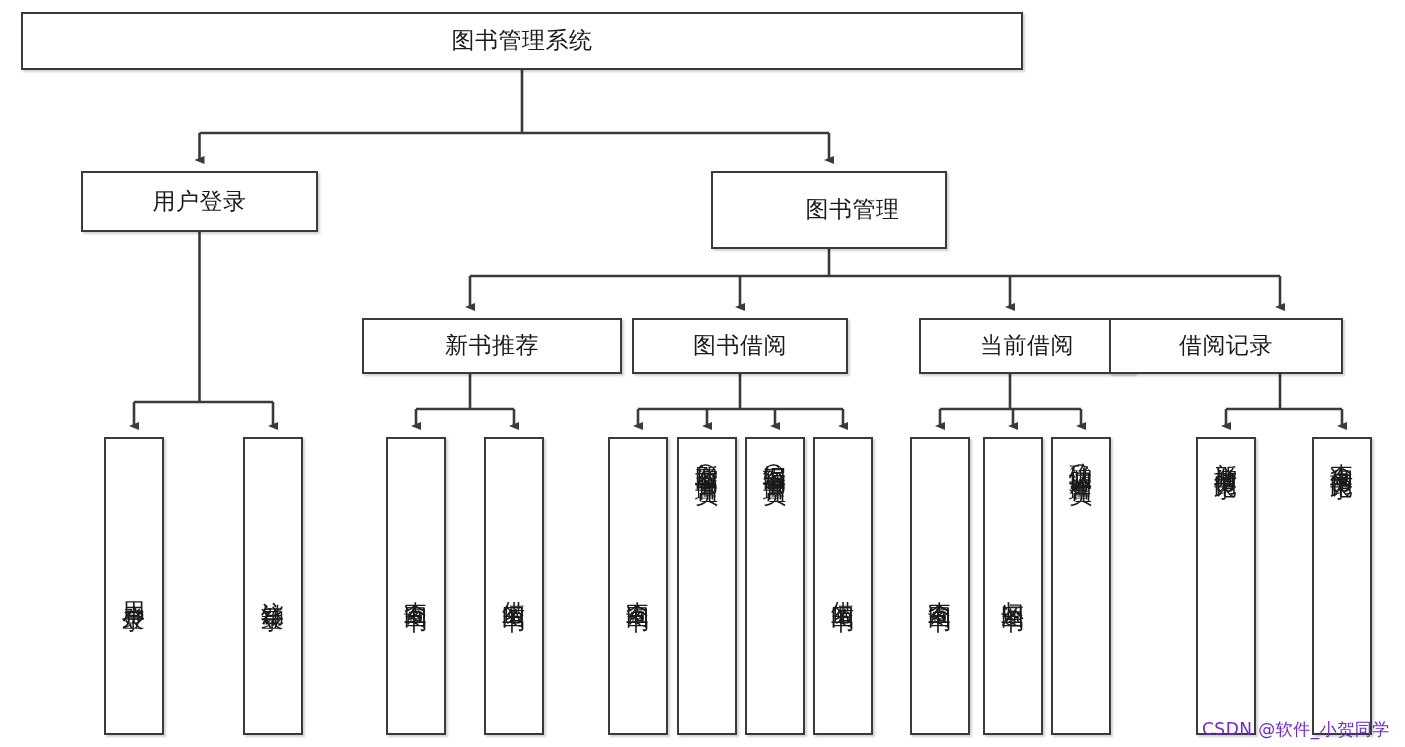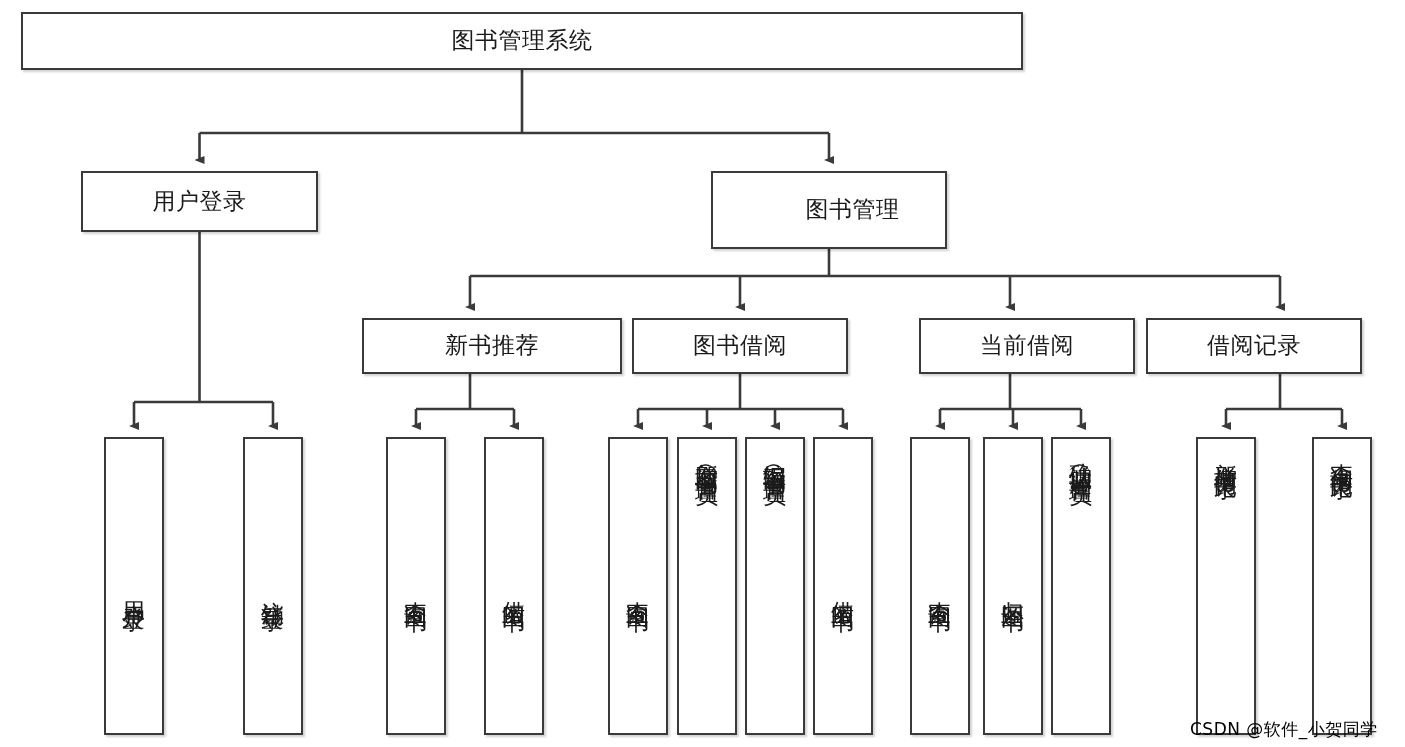--- a/index.html
+++ b/index.html
@@ -60,23 +60,24 @@
     line-height: 1.05;
     letter-spacing: 3px;
     white-space: normal;
   }
   .node.vert.center .lbl {
     align-self: center;
   }
   .watermark {
     position: absolute;
     font-size: 17px;
-    color: #000000;
+    color: #6d28d9;
     white-space: nowrap;
     letter-spacing: 0.5px;
+    margin-left: 12px;
   }
 </style>
 </head>
 <body>
 
 <div id="canvas">
 
   <svg id="edges" viewBox="0 0 1405 747" xmlns="http://www.w3.org/2000/svg">
     <defs>
       <marker id="arrow" markerWidth="10" markerHeight="10" refX="5" refY="5" orient="auto" markerUnits="userSpaceOnUse">
@@ -132,21 +133,21 @@
       </div>
       <div class="node horiz" style="left: 362px; top: 318px; width: 260px; height: 56px;">
         <span class="lbl">新书推荐</span>
       </div>
       <div class="node horiz" style="left: 632px; top: 318px; width: 216px; height: 56px; justify-content: center;">
         <span class="lbl">图书借阅</span>
       </div>
       <div class="node horiz" style="left: 902px; top: 318px; width: 216px; height: 56px; margin-left: 17px;">
         <span class="lbl">当前借阅</span>
       </div>
-      <div class="node horiz" style="left: 1146px; top: 318px; width: 216px; height: 56px;">
+      <div class="node horiz" style="left: 1109px; top: 318px; width: 234px; height: 56px;">
         <span class="lbl">借阅记录</span>
       </div>
       <div class="node vert center" style="left: 104px; top: 437px; width: 60px; height: 298px;">
         <span class="lbl">用户登录</span>
       </div>
       <div class="node vert center" style="left: 243px; top: 437px; width: 60px; height: 298px;">
         <span class="lbl">注销登录</span>
       </div>
       <div class="node vert center" style="left: 386px; top: 437px; width: 60px; height: 298px;">
         <span class="lbl">查询图书</span>

